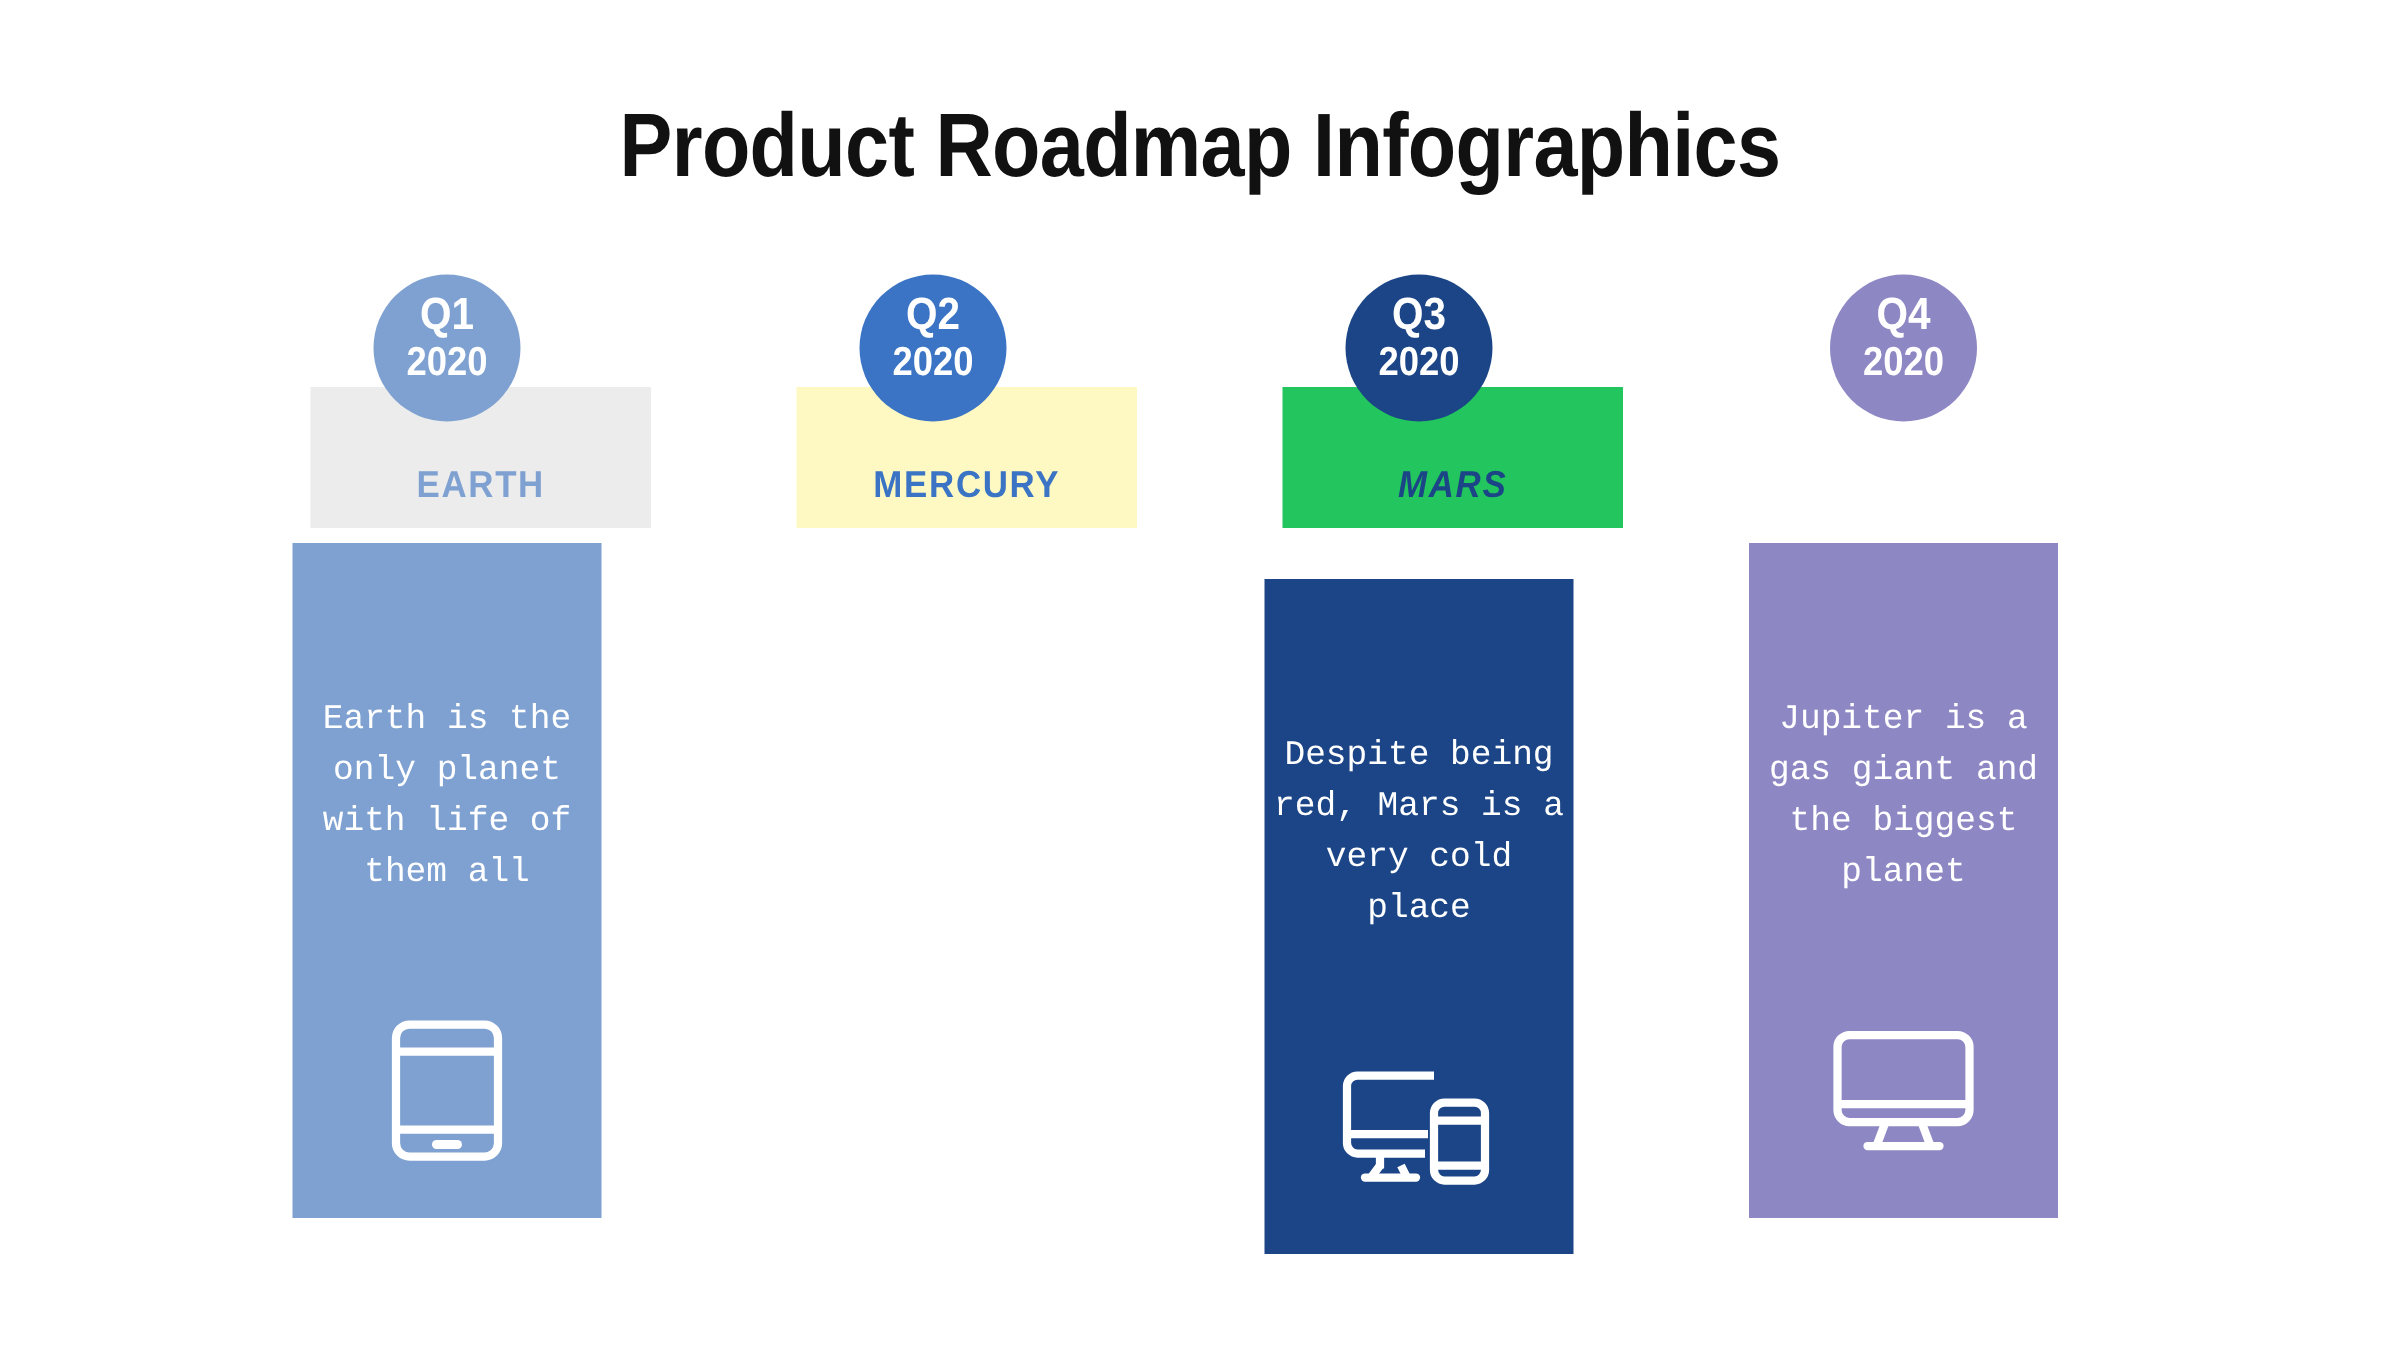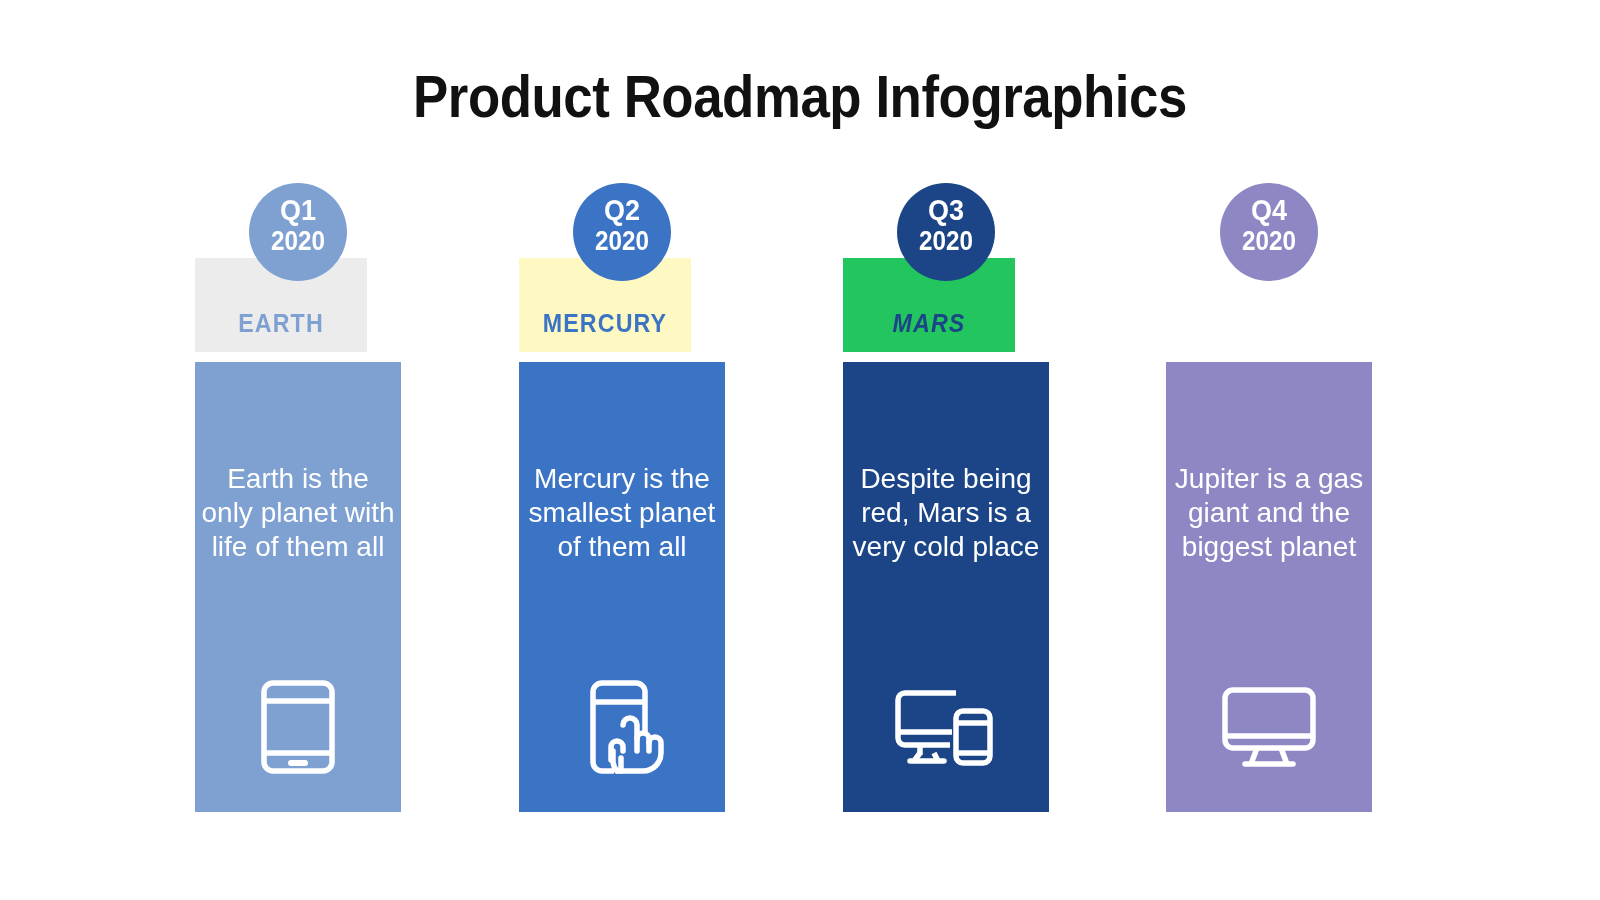--- a/index.html
+++ b/index.html
@@ -46,23 +46,23 @@
     height: 900px;
   }
   .col-0 { left: 195px; }
   .col-1 { left: 519px; }
   .col-2 { left: 843px; }
   .col-3 { left: 1166px; }
 
   
   .header-band {
     position: absolute;
-    left: 0;
+    left: 12px;
     top: 258px;
-    width: 172px;
+    width: 227px;
     height: 94px;
     background: #ececec;
   }
 
   .planet-name {
     position: absolute;
     left: 0;
     bottom: 14px;
     width: 100%;
     text-align: center;
@@ -114,22 +114,22 @@
     height: 450px;
   }
 
   .body-text {
     position: absolute;
     left: 6px;
     top: 100px;
     width: 194px;
     text-align: center;
     color: #ffffff;
-    font-family: Liberation Sans, sans-serif;
-    font-size: 28px;
+    font-family: Liberation Mono, monospace;
+    font-size: 23px;
     line-height: 34px;
   }
 
   .icon-wrap {
     position: absolute;
     left: 0;
     bottom: 30px;
     width: 206px;
     height: 110px;
     display: flex;
@@ -169,47 +169,31 @@
   </div>
 
   <div class="column col-1">
     <div class="header-band" style="background: #fef9c3;">
       <div class="planet-name" style="color: rgb(59, 116, 196);">MERCURY</div>
     </div>
     <div class="badge" style="background: rgb(59, 116, 196);">
       <span class="badge-quarter">Q2</span>
       <span class="badge-year">2020</span>
     </div>
-    <div class="body-block" style="background: rgb(59, 116, 196);">
-      <div class="body-text">Mercury is the smallest planet of them all</div>
-      <div class="icon-wrap">
-        <svg width="86" height="96" viewBox="0 0 86 96" fill="none" stroke="#ffffff" stroke-width="5.5">
-          <path d="M14 13 a9 9 0 0 1 9 -9 h34 a9 9 0 0 1 9 9 v40"></path>
-          <path d="M14 13 v70 a9 9 0 0 0 9 9 h12"></path>
-          <line x1="14" y1="23" x2="66" y2="23"></line>
-          <path d="M38 92 a16 16 0 0 1 -4 -11 v-9" stroke-linecap="round"></path>
-          <path d="M42 92 v-13" stroke-linecap="round"></path>
-          <path d="M44 46 a7 7 0 0 1 14 0 v26" stroke-linecap="round"></path>
-          <path d="M58 60 a6 6 0 0 1 12 0 v12" stroke-linecap="round"></path>
-          <path d="M70 64 a6 6 0 0 1 12 0 v10 a18 18 0 0 1 -18 18 h-26" stroke-linecap="round"></path>
-          <path d="M44 72 v-4 a6 6 0 0 0 -12 0 v13" stroke-linecap="round"></path>
-        </svg>
-      </div>
-    </div>
   </div>
 
   <div class="column col-2">
     <div class="header-band" style="background: #22c55e; font-style: italic;">
       <div class="planet-name" style="color: rgb(27, 69, 134);">MARS</div>
     </div>
     <div class="badge" style="background: rgb(27, 69, 134);">
       <span class="badge-quarter">Q3</span>
       <span class="badge-year">2020</span>
     </div>
-    <div class="body-block" style="background: rgb(27, 69, 134);">
+    <div class="body-block" style="background: rgb(27, 69, 134); margin-top: 24px;">
       <div class="body-text">Despite being red, Mars is a very cold place</div>
       <div class="icon-wrap">
         <svg width="104" height="84" viewBox="0 0 104 84" fill="none" stroke="#ffffff" stroke-width="5.5">
           <path d="M62 8 H11 a7 7 0 0 0 -7 7 v38 a7 7 0 0 0 7 7 h45"></path>
           <line x1="4" y1="47" x2="58" y2="47"></line>
           <path d="M26 60 v10"></path>
           <path d="M16 76 h34" stroke-linecap="round"></path>
           <path d="M20 76 l6 -8 M44 76 l-4 -8"></path>
           <rect x="62" y="26" width="34" height="52" rx="7" ry="7"></rect>
           <line x1="62" y1="38" x2="96" y2="38"></line>

